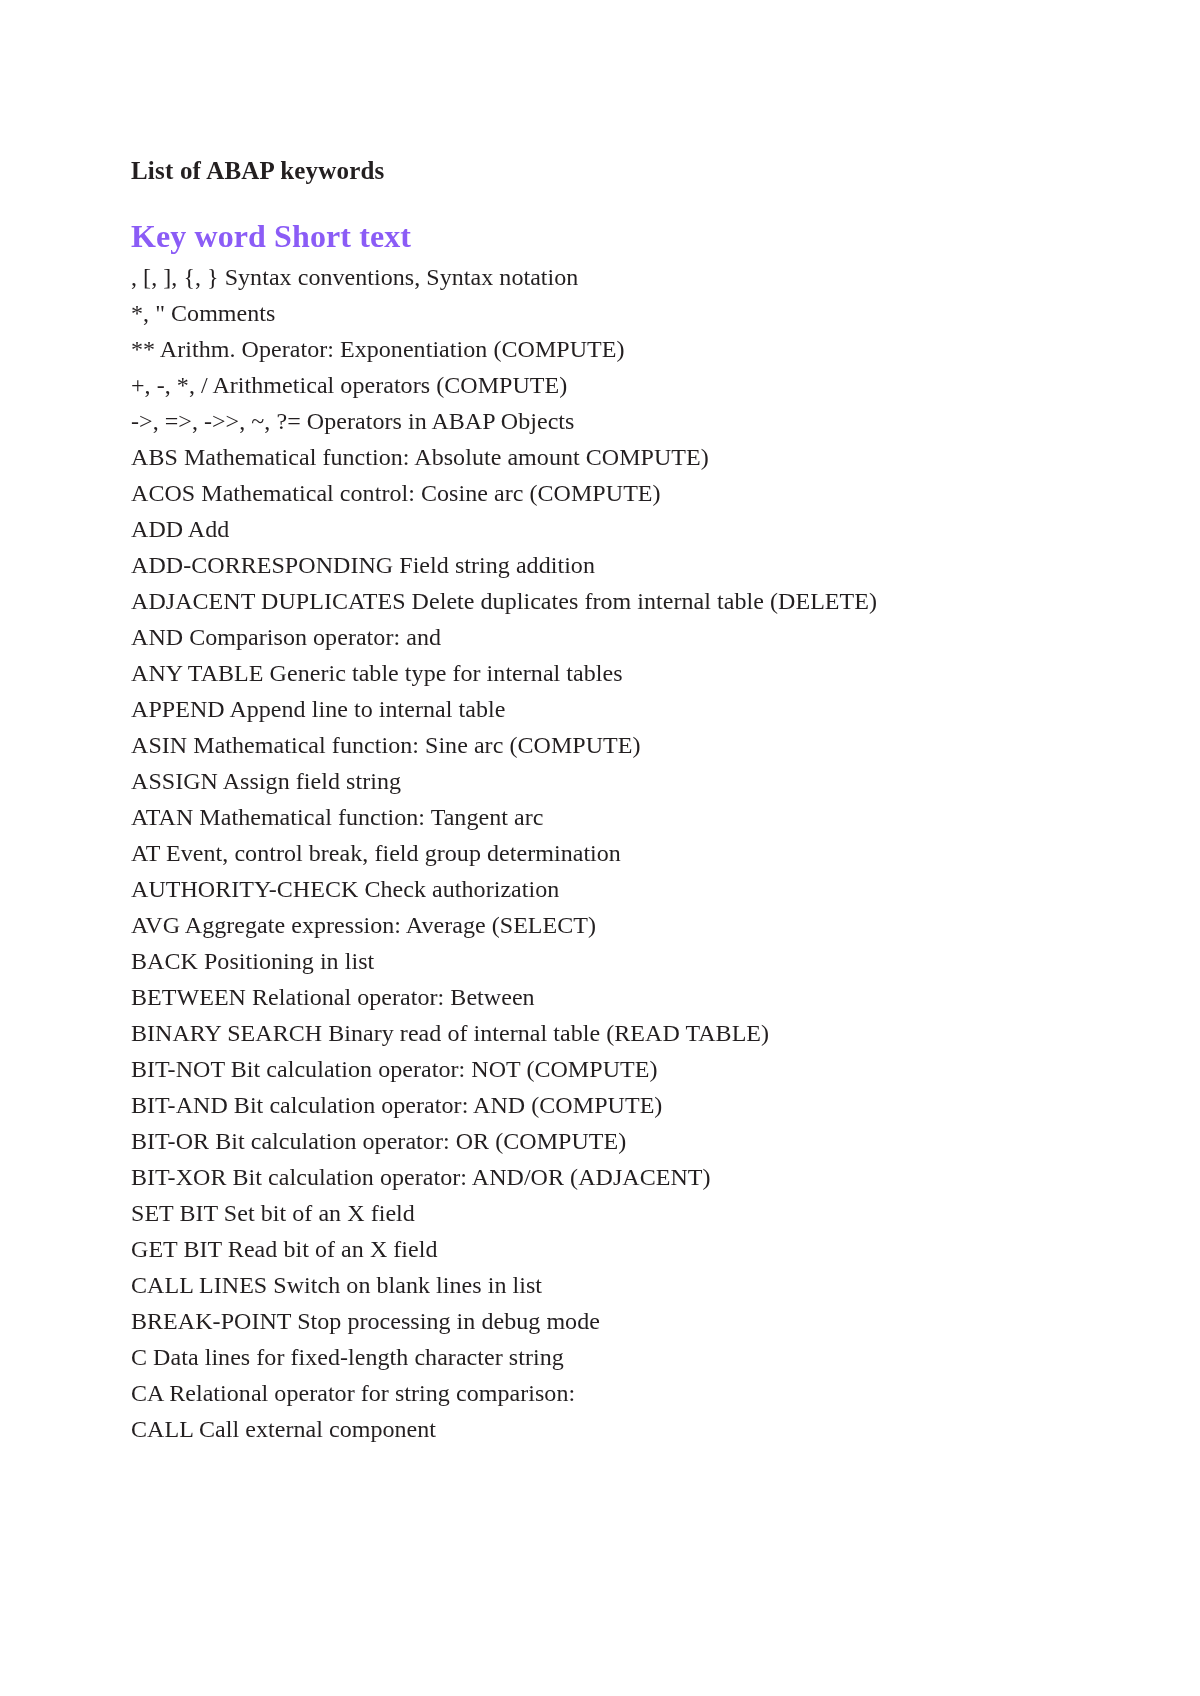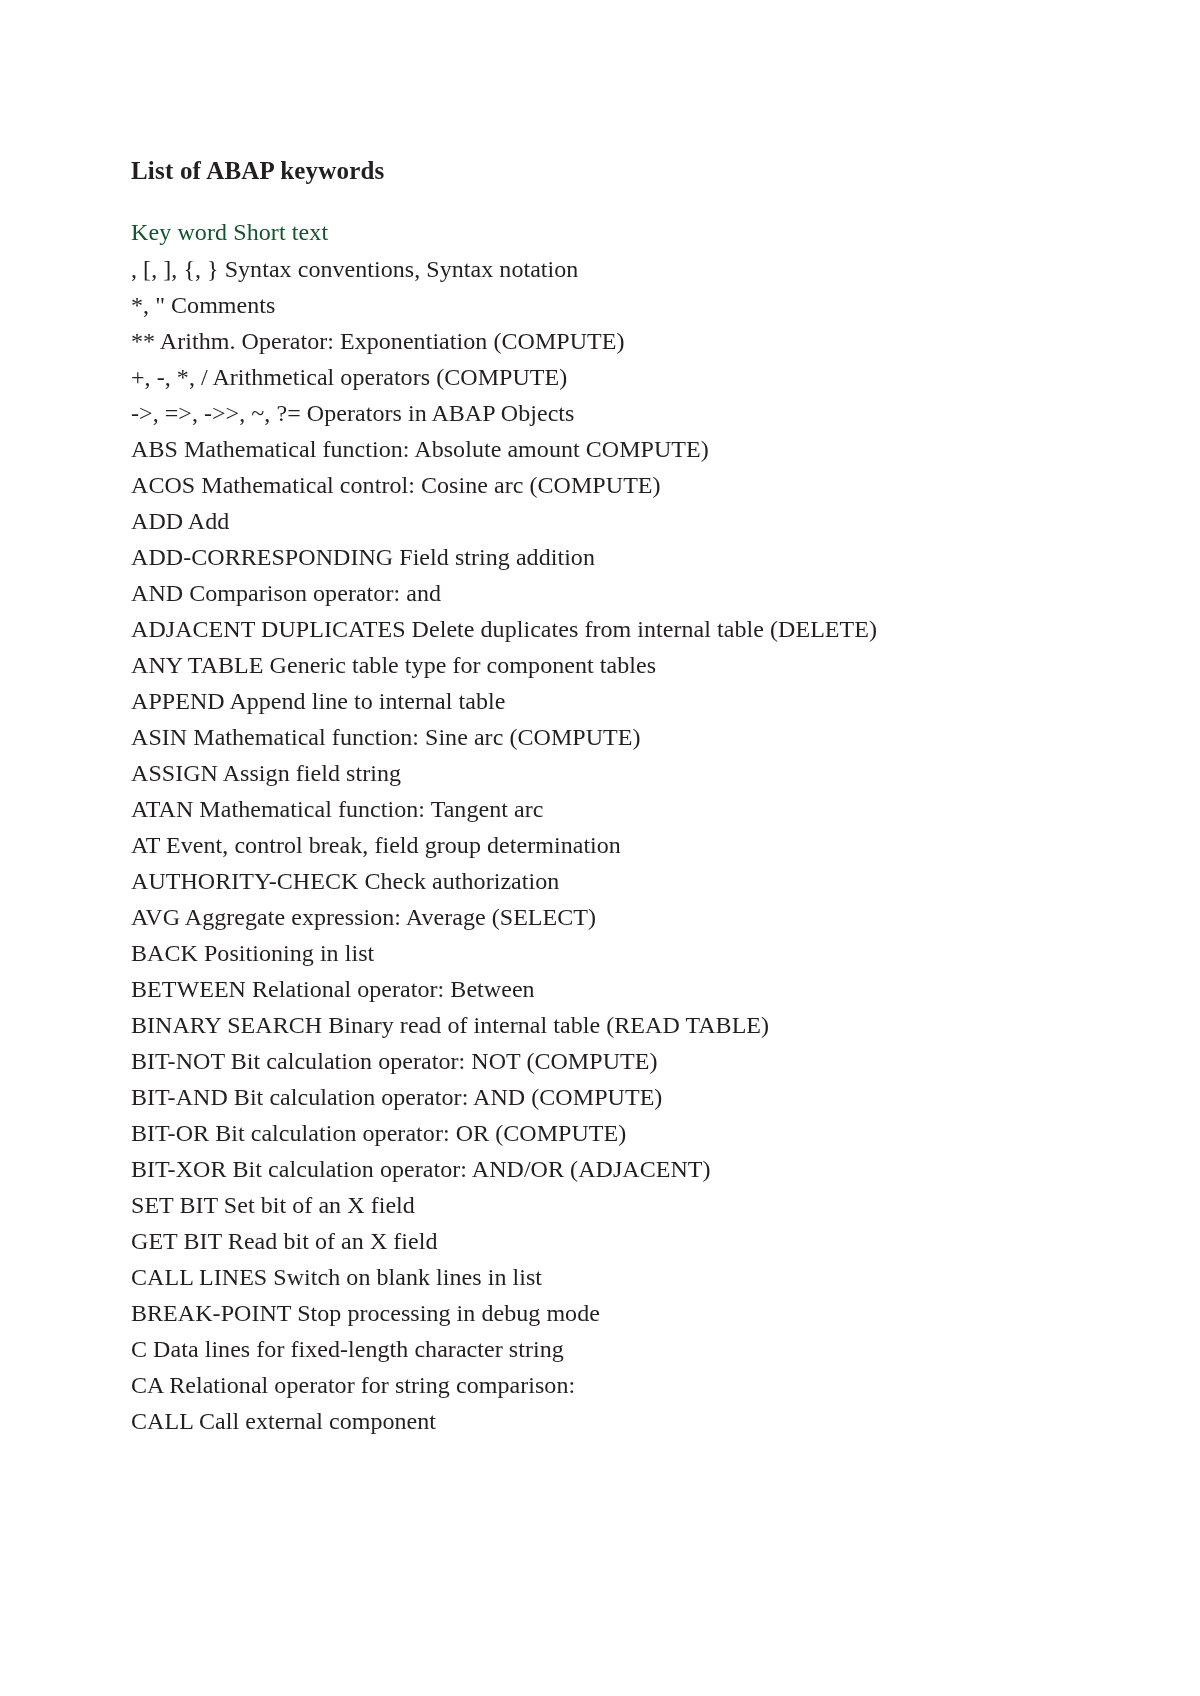--- a/index.html
+++ b/index.html
@@ -35,26 +35,26 @@
     font-weight: bold;
     letter-spacing: 0.2px;
     line-height: 1.0;
     margin: 0 0 0 0;
     color: #231f20;
   }
   .gap-after-title {
     height: 37px;
   }
   .section-heading {
-    font-size: 24px;
-    font-weight: normal;
+    font-size: 32px;
+    font-weight: bold;
     letter-spacing: 0.1px;
     line-height: 1.0;
     margin: 0;
-    color: #14532d;
+    color: #8b5cf6;
   }
   .keyword-list {
     list-style: none;
     margin: 0;
     padding: 0;
   }
   .keyword-list li {
     font-size: 24px;
     font-weight: normal;
     line-height: 36px;
@@ -81,23 +81,23 @@
     <ul class="keyword-list">
         <li>, [, ], {, } Syntax conventions, Syntax notation</li>
         <li>*, " Comments</li>
         <li>** Arithm. Operator: Exponentiation (COMPUTE)</li>
         <li>+, -, *, / Arithmetical operators (COMPUTE)</li>
         <li>-&gt;, =&gt;, -&gt;&gt;, ~, ?= Operators in ABAP Objects</li>
         <li>ABS Mathematical function: Absolute amount COMPUTE)</li>
         <li>ACOS Mathematical control: Cosine arc (COMPUTE)</li>
         <li>ADD Add</li>
         <li>ADD-CORRESPONDING Field string addition</li>
+        <li>ADJACENT DUPLICATES Delete duplicates from internal table (DELETE)</li>
         <li>AND Comparison operator: and</li>
-        <li>ADJACENT DUPLICATES Delete duplicates from internal table (DELETE)</li>
-        <li>ANY TABLE Generic table type for component tables</li>
+        <li>ANY TABLE Generic table type for internal tables</li>
         <li>APPEND Append line to internal table</li>
         <li>ASIN Mathematical function: Sine arc (COMPUTE)</li>
         <li>ASSIGN Assign field string</li>
         <li>ATAN Mathematical function: Tangent arc</li>
         <li>AT Event, control break, field group determination</li>
         <li>AUTHORITY-CHECK Check authorization</li>
         <li>AVG Aggregate expression: Average (SELECT)</li>
         <li>BACK Positioning in list</li>
         <li>BETWEEN Relational operator: Between</li>
         <li>BINARY SEARCH Binary read of internal table (READ TABLE)</li>

